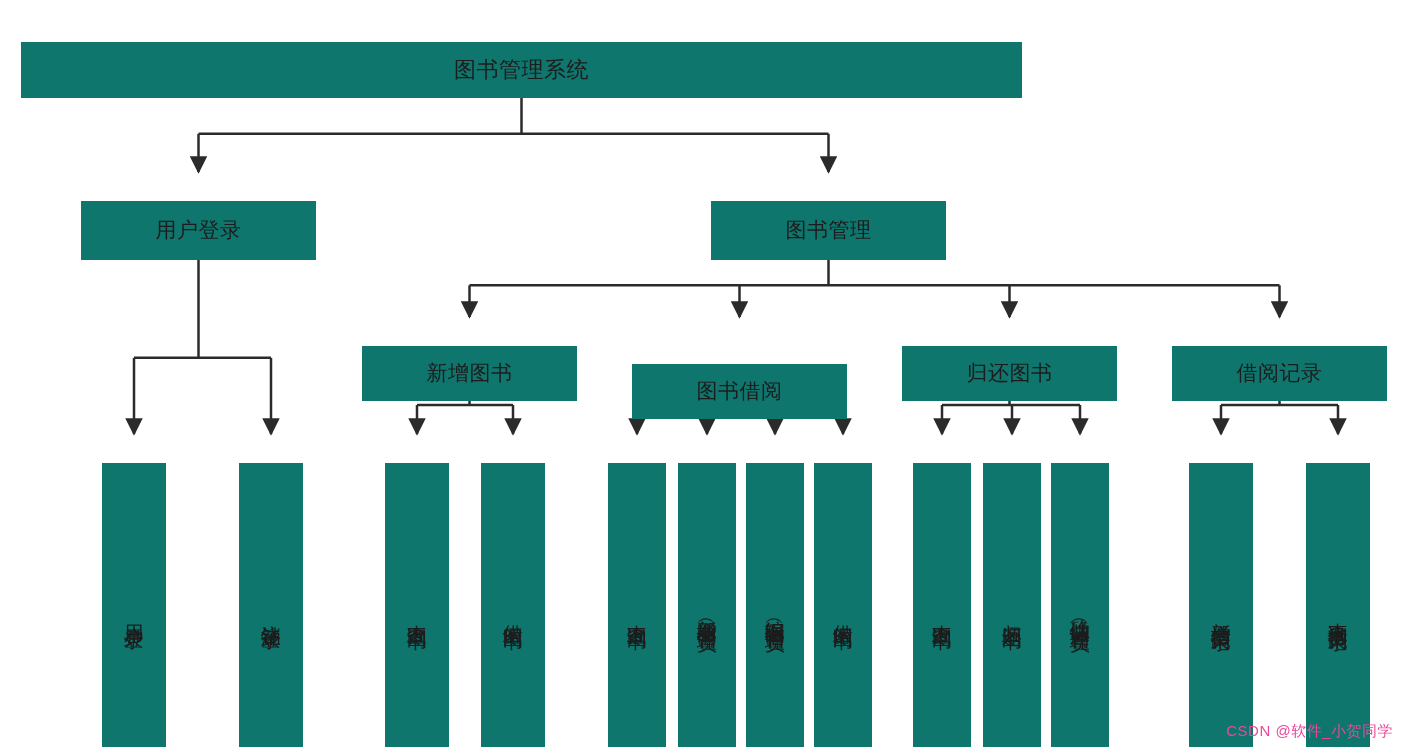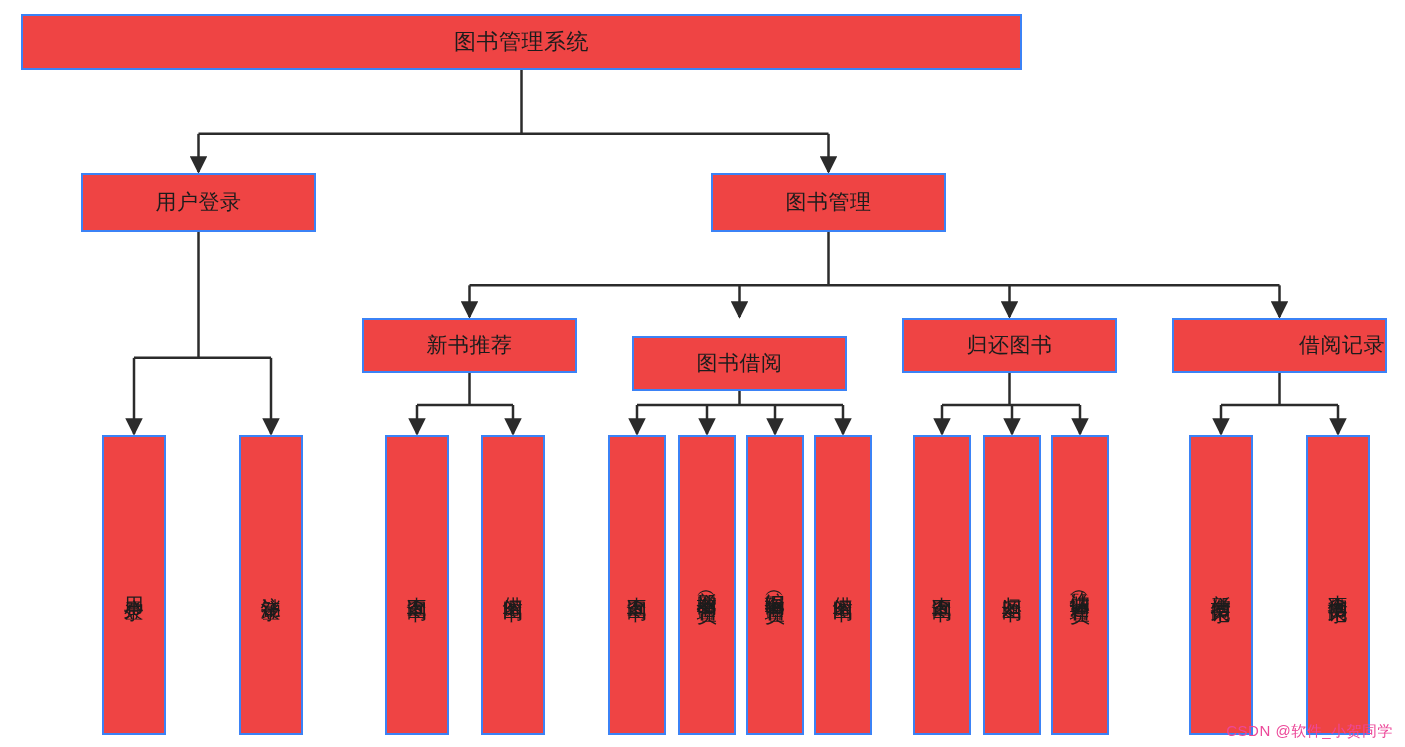--- a/index.html
+++ b/index.html
@@ -23,26 +23,27 @@
     position: absolute;
     left: 0;
     top: 0;
     width: 1405px;
     height: 747px;
     display: block;
   }
   .node-box {
     position: absolute;
     box-sizing: border-box;
-    background: #ef4444;
-    border: 2px solid #3b82f6;
+    background: #0f766e;
+    border: 2px solid #0f766e;
     display: flex;
     align-items: center;
     justify-content: center;
     overflow: hidden;
+    margin-top: 28px;
   }
   .node-label-h {
     font-size: 21px;
     line-height: 1.25;
     color: #1c1c1c;
     white-space: nowrap;
     letter-spacing: 0.5px;
   }
   .node-label-v {
     writing-mode: vertical-rl;
@@ -120,29 +121,29 @@
       <div class="node-box" style="left: 21px; top: 14px; width: 1001px; height: 56px;">
         <span class="node-label-h root-label">图书管理系统</span>
       </div>
       <div class="node-box" style="left: 81px; top: 173px; width: 235px; height: 59px;">
         <span class="node-label-h">用户登录</span>
       </div>
       <div class="node-box" style="left: 711px; top: 173px; width: 235px; height: 59px;">
         <span class="node-label-h">图书管理</span>
       </div>
       <div class="node-box" style="left: 362px; top: 318px; width: 215px; height: 55px;">
-        <span class="node-label-h">新书推荐</span>
+        <span class="node-label-h">新增图书</span>
       </div>
       <div class="node-box" style="left: 632px; top: 336px; width: 215px; height: 55px;">
         <span class="node-label-h">图书借阅</span>
       </div>
       <div class="node-box" style="left: 902px; top: 318px; width: 215px; height: 55px;">
         <span class="node-label-h">归还图书</span>
       </div>
-      <div class="node-box" style="left: 1172px; top: 318px; width: 215px; height: 55px; justify-content: flex-end;">
+      <div class="node-box" style="left: 1172px; top: 318px; width: 215px; height: 55px;">
         <span class="node-label-h">借阅记录</span>
       </div>
       <div class="node-box" style="left: 102px; top: 435px; width: 64px; height: 300px;">
         <span class="node-label-v">用户登录</span>
       </div>
       <div class="node-box" style="left: 239px; top: 435px; width: 64px; height: 300px;">
         <span class="node-label-v">注销登录</span>
       </div>
       <div class="node-box" style="left: 385px; top: 435px; width: 64px; height: 300px;">
         <span class="node-label-v">查询图书</span>

